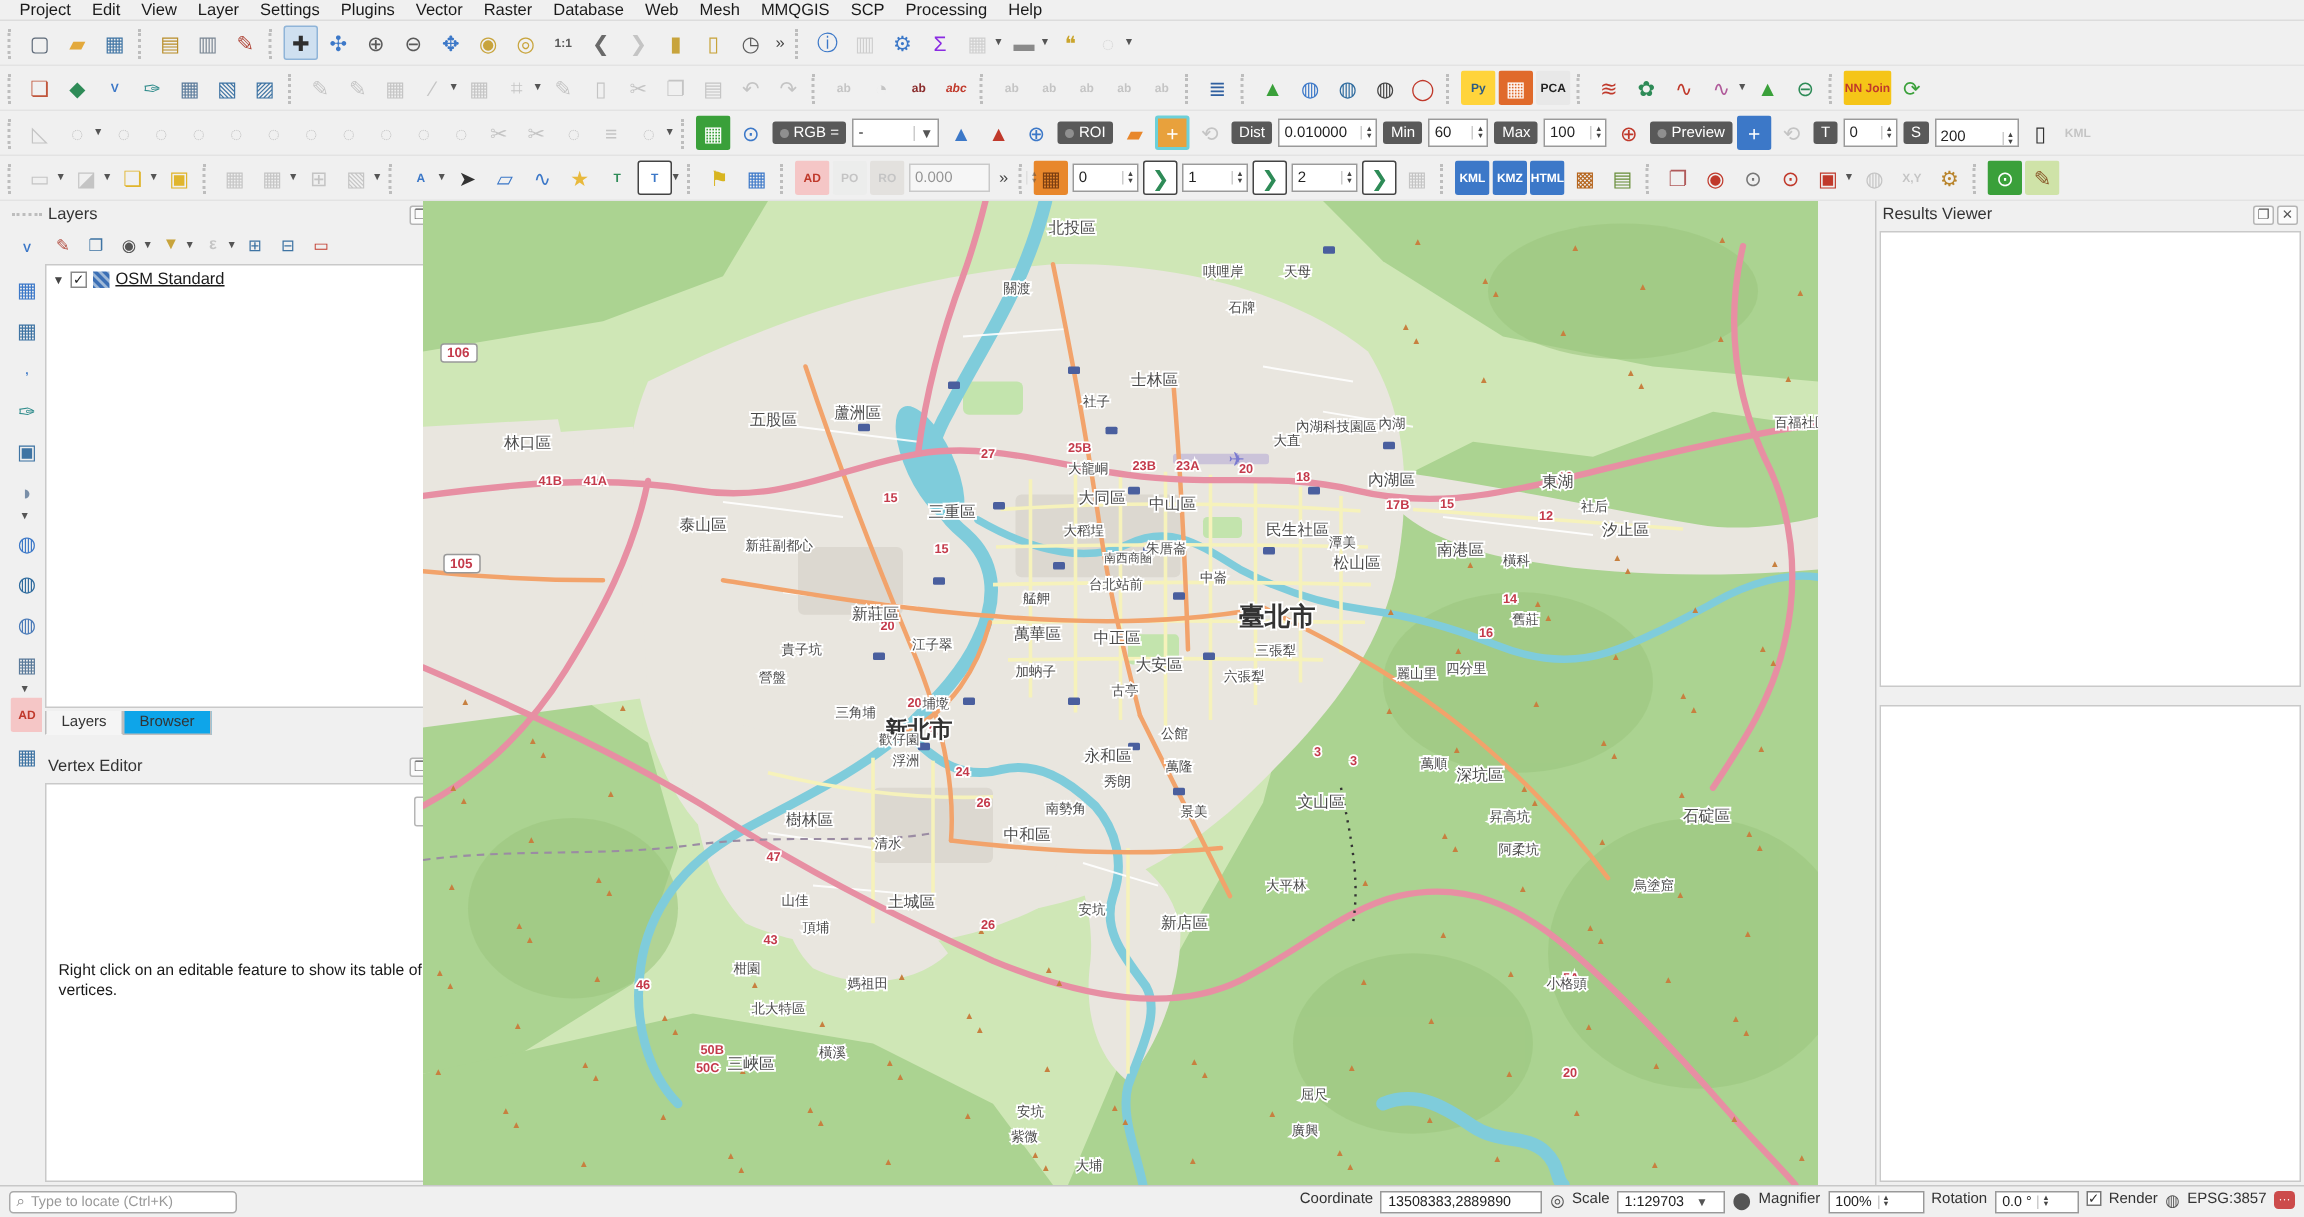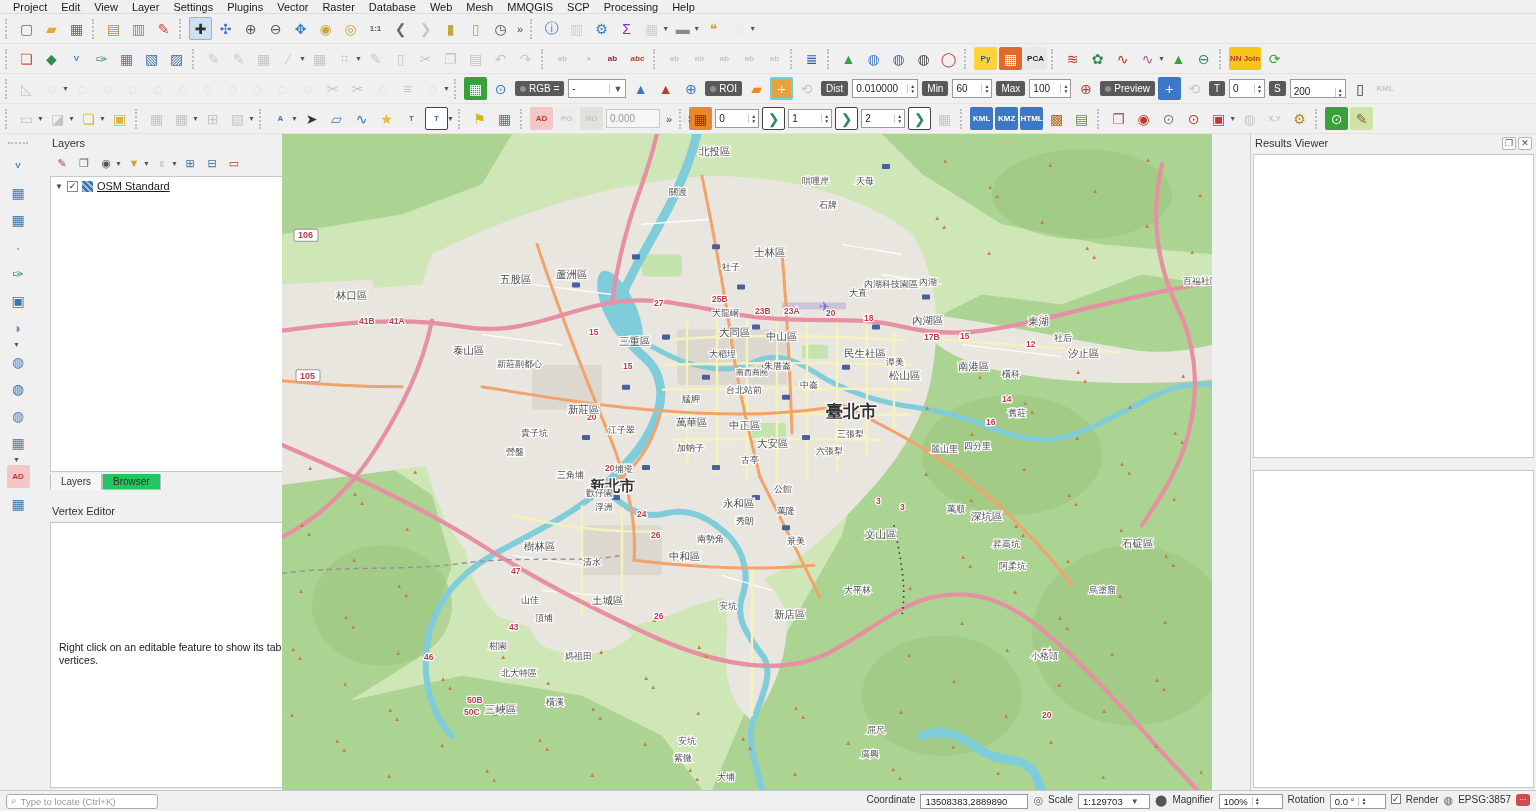--- a/index.html
+++ b/index.html
@@ -30,39 +30,39 @@
   .tcombo .cv { font-size:9px; color:#555; border-left:1px solid #ccc; padding-left:3px; margin-left:4px;}
   .ovf { font-size:11px; color:#444; padding:0 4px; flex:0 0 auto;}
 
   
   #main { position:absolute; top:134px; left:0; right:0; bottom:21px; }
   #side-toolbar { position:absolute; left:0; top:0; width:36px; bottom:0; background:#f0f0f0; display:flex; flex-direction:column; align-items:center; padding-top:8px;}
   #side-toolbar .tbtn { margin:2px 0; }
   .vhandle { height:6px; width:20px; border-top:2px dotted #bdbdbd; margin-bottom:4px;}
 
   .dock { position:absolute; background:#f0f0f0; }
-  #left-dock  { left:48px; top:0; width:280px; bottom:0; border-right:5px solid #0369a1;}
+  #left-dock  { left:28px; top:0; width:280px; bottom:0; border-right:1px solid #0369a1;}
   #right-dock { right:0; top:0; width:286px; bottom:0; border-left:1px solid #c9c9c9;}
 
   .panel-header { height:18px; display:flex; align-items:center; font-size:11px; color:#333; padding:0 4px; }
   .panel-header .sp { flex:1; }
   .pbtn { font-size:9px; color:#555; width:14px; height:13px; display:inline-flex; align-items:center; justify-content:center; border:1px solid #b5b5b5; border-radius:2px; background:#fbfbfb; margin-left:2px;}
 
   #layers-tools { height:22px; display:flex; align-items:center; padding:0 3px;}
   #layers-tools .tbtn { width:20px; height:20px; font-size:11px;}
   #layers-tree { position:absolute; left:2px; right:2px; top:42px; height:296px; background:#fff; border:1px solid #c9c9c9; font-size:11px;}
   .tree-row { display:flex; align-items:center; gap:4px; padding:3px 2px 0 4px;}
   .tw { font-size:8px; color:#444; }
   .cb { width:11px; height:11px; border:1px solid #8a8a8a; background:#fff; display:inline-flex; align-items:center; justify-content:center; font-size:9px; color:#222;}
   .ras-ico { width:11px; height:11px; background:
       linear-gradient(45deg,#3b6fb5 25%,#9fb9d8 25%,#9fb9d8 50%,#3b6fb5 50%,#3b6fb5 75%,#9fb9d8 75%); background-size:6px 6px;}
   .layer-name { text-decoration:underline; color:#1a1a1a;}
 
   #panel-tabs { position:absolute; top:340px; left:2px; display:flex; }
-  .ptab { font-size:10px; padding:2px 10px; border:1px solid #bdbdbd; border-top:none; background:#22c55e; color:#333;}
+  .ptab { font-size:10px; padding:2px 10px; border:1px solid #bdbdbd; border-top:none; background:#0ea5e9; color:#333;}
   .ptab.active { background:#f5f5f5; font-weight:normal; border-bottom:1px solid #f5f5f5;}
 
   #vertex-panel-header { position:absolute; top:368px; left:0; right:0;}
   #vertex-content { position:absolute; top:388px; left:2px; right:2px; bottom:2px; background:#fff; border:1px solid #c9c9c9; font-size:10.5px; color:#1a1a1a; padding:118px 8px 0 8px; line-height:1.25;}
   #vertex-content p { margin-bottom:10px; }
   #vertex-menu-btn { position:absolute; top:8px; right:6px; width:22px; height:20px; border:1px solid #b5b5b5; border-radius:2px; background:#fbfbfb; display:flex; align-items:center; justify-content:center; font-size:12px; color:#444;}
 
   #rv-area1 { position:absolute; top:20px; left:2px; right:2px; height:304px; background:#fff; border:1px solid #c9c9c9;}
   #rv-area2 { position:absolute; top:336px; left:2px; right:2px; bottom:2px; background:#fff; border:1px solid #c9c9c9;}
 

